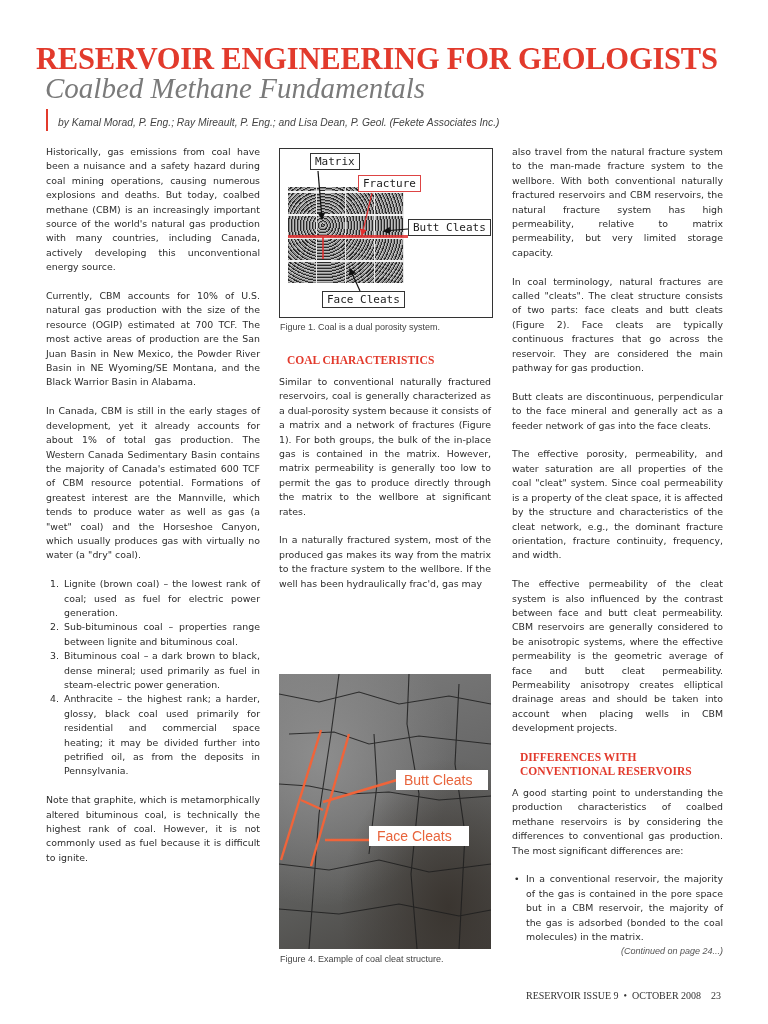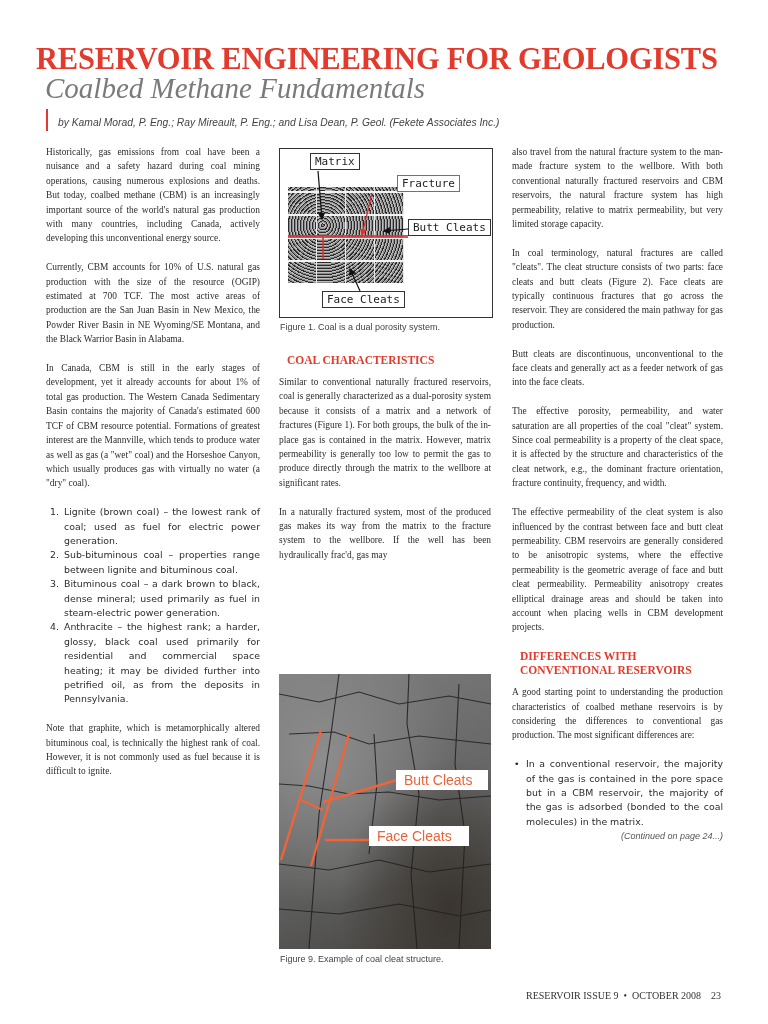--- a/index.html
+++ b/index.html
@@ -2,21 +2,21 @@
 <html><head>
 <meta charset="utf-8">
 <style>
   html, body { margin: 0; padding: 0; background: #ffffff; }
   body { width: 768px; height: 1024px; position: relative; overflow: hidden; font-family: "DejaVu Sans", sans-serif; color: #2a2a2a; }
   .title { position: absolute; left: 36px; top: 42px; font-family: "Liberation Serif", serif; font-weight: bold; font-size: 30.5px; color: #e23a2c; letter-spacing: -0.2px; white-space: nowrap; }
   .subtitle { position: absolute; left: 45px; top: 72px; font-family: "Liberation Serif", serif; font-style: italic; font-size: 29px; color: #7a7a7a; white-space: nowrap; }
   .byline-bar { position: absolute; left: 46px; top: 109px; width: 2px; height: 22px; background: #e23a2c; }
   .byline { position: absolute; left: 58px; top: 117px; font-family: "Liberation Sans", sans-serif; font-style: italic; font-size: 10.3px; color: #444; white-space: nowrap; }
   .col { position: absolute; font-family: "DejaVu Sans", sans-serif; font-size: 9.4px; line-height: 14.4px; color: #2c2c2c; text-align: justify; }
-  .col p { margin: 0 0 14.4px 0; font-family: Liberation Serif, serif; }
+  .col p { margin: 0 0 14.4px 0; }
   .c1 { left: 46px; top: 145px; width: 214px; }
   .c2 { left: 279px; top: 345px; width: 212px; }
   .c3 { left: 512px; top: 145px; width: 211px; }
   .heading { font-family: "Liberation Serif", serif; font-weight: bold; color: #e23a2c; font-size: 11.5px; line-height: 14px; margin: 8px; text-align: left; }
   ol.coal-types { margin: 0 0 14.4px 0; padding-left: 16px; }
   ol.coal-types li { margin: 0; padding-left: 2px; }
   ul.diffs { margin: 0; padding-left: 14px; list-style: none; }
   ul.diffs li { position: relative; }
   ul.diffs li::before { content: "\2022"; position: absolute; left: -12px; top: 0; }
   .continued { text-align: right; font-family: "Liberation Sans", sans-serif; font-style: italic; color: #555; font-size: 9px; margin-top: 0; }
@@ -25,21 +25,21 @@
   .fig1 .coal { position: absolute; left: 8px; top: 38px; width: 116px; height: 96px;
      background-color: #5e5e5e;
      background-image:
        repeating-linear-gradient(0deg, transparent 0 21px, #f2f2f2 21px 23px),
        repeating-linear-gradient(90deg, transparent 0 28px, #e8e8e8 28px 29px),
        repeating-radial-gradient(circle at 30% 40%, #8a8a8a 0 1px, #2a2a2a 1px 2px, #bdbdbd 2px 3px);
   }
   .fig1 .redline { position: absolute; left: 8px; top: 86px; width: 120px; height: 3px; background: #e03030; opacity: 0.85; }
   .fig1 .redline-v { position: absolute; left: 42px; top: 88px; width: 2px; height: 22px; background: #e03030; opacity: 0.8; }
   .fig1 .lbl { position: absolute; background: #fff; border: 1.5px solid #333; font-family: "DejaVu Sans Mono", monospace; font-size: 11px; padding: 1px 4px; white-space: nowrap; color: #222; text-align: right; }
-  .fig1 .lbl.red { border-color: #d44; margin-left: 39px; }
+  .fig1 .lbl.red { border-color: #d44; }
   .fig1 .l-matrix { left: 30px; top: 4px; }
   .fig1 .l-fracture { left: 78px; top: 26px; }
   .fig1 .l-butt { left: 128px; top: 70px; }
   .fig1 .l-face { left: 42px; top: 142px; }
   .fig1 svg { position: absolute; left: 0; top: 0; }
   .caption { position: absolute; font-family: "Liberation Sans", sans-serif; font-size: 9px; color: #444; white-space: nowrap; }
   .cap1 { left: 280px; top: 322px; }
   .cap2 { left: 280px; top: 954px; }
   
   .fig2 { position: absolute; left: 279px; top: 674px; width: 212px; height: 275px;
@@ -124,26 +124,26 @@
       <line x1="42" y1="56" x2="2" y2="186"></line>
       <line x1="70" y1="60" x2="32" y2="192"></line>
       <line x1="22" y1="126" x2="44" y2="136"></line>
       <line x1="118" y1="106" x2="44" y2="128"></line>
       <line x1="90" y1="166" x2="46" y2="166"></line>
     </g>
   </svg>
   <div class="photo-lbl l-butt">Butt Cleats</div>
   <div class="photo-lbl l-face">Face Cleats</div>
 </div>
-<div class="caption cap2">Figure 9. Example of coal cleat structure.</div>
+<div class="caption cap2">Figure 4. Example of coal cleat structure.</div>
 
 <div class="col c3">
   <p>also travel from the natural fracture system to the man-made fracture system to the wellbore. With both conventional naturally fractured reservoirs and CBM reservoirs, the natural fracture system has high permeability, relative to matrix permeability, but very limited storage capacity.</p>
   <p>In coal terminology, natural fractures are called "cleats". The cleat structure consists of two parts: face cleats and butt cleats (Figure 2). Face cleats are typically continuous fractures that go across the reservoir. They are considered the main pathway for gas production.</p>
-  <p>Butt cleats are discontinuous, unconventional to the face cleats and generally act as a feeder network of gas into the face cleats.</p>
+  <p>Butt cleats are discontinuous, perpendicular to the face mineral and generally act as a feeder network of gas into the face cleats.</p>
   <p>The effective porosity, permeability, and water saturation are all properties of the coal "cleat" system. Since coal permeability is a property of the cleat space, it is affected by the structure and characteristics of the cleat network, e.g., the dominant fracture orientation, fracture continuity, frequency, and width.</p>
   <p>The effective permeability of the cleat system is also influenced by the contrast between face and butt cleat permeability. CBM reservoirs are generally considered to be anisotropic systems, where the effective permeability is the geometric average of face and butt cleat permeability. Permeability anisotropy creates elliptical drainage areas and should be taken into account when placing wells in CBM development projects.</p>
   <div class="heading">
     <div>DIFFERENCES WITH</div>
     <div>CONVENTIONAL RESERVOIRS</div>
   </div>
   <p>A good starting point to understanding the production characteristics of coalbed methane reservoirs is by considering the differences to conventional gas production. The most significant differences are:</p>
   <ul class="diffs">
     <li>In a conventional reservoir, the majority of the gas is contained in the pore space but in a CBM reservoir, the majority of the gas is adsorbed (bonded to the coal molecules) in the matrix.</li>
   </ul>

